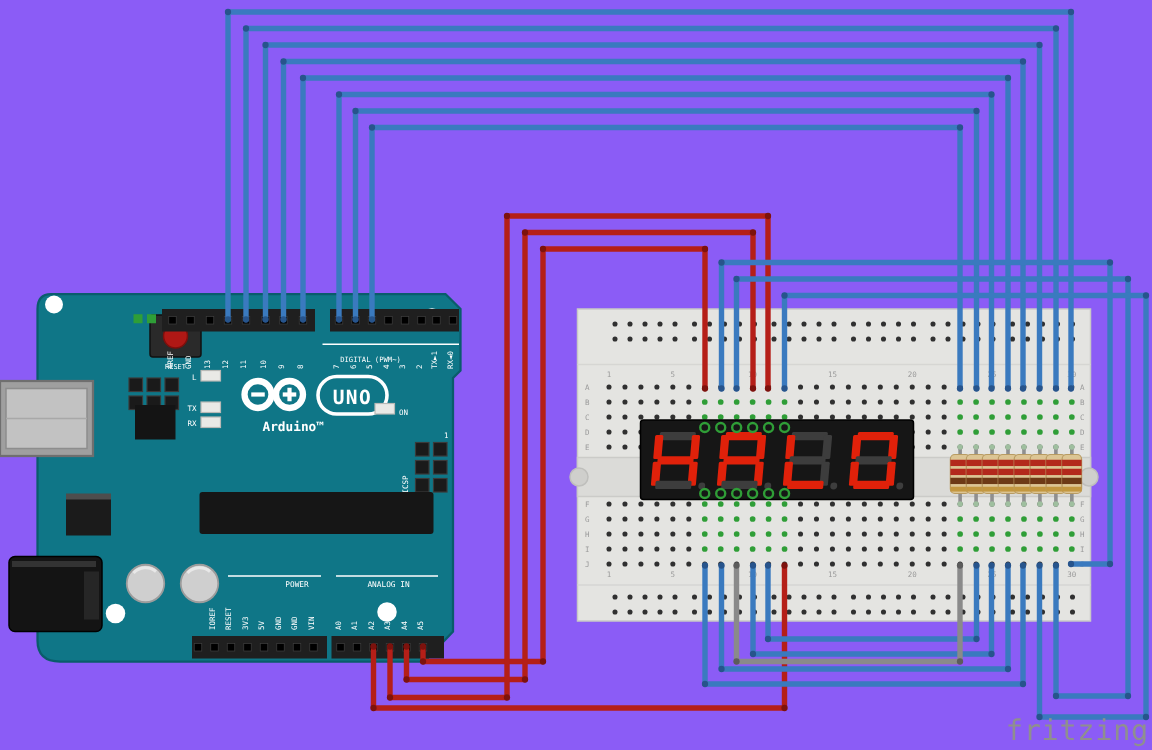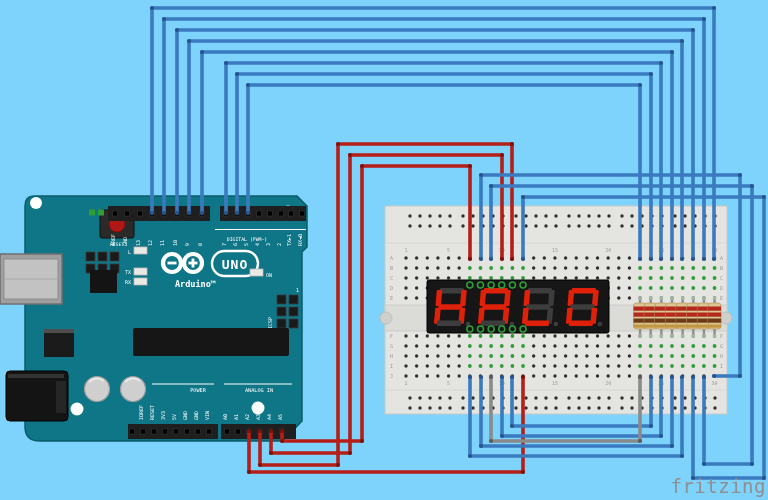--- a/index.html
+++ b/index.html
@@ -1,16 +1,16 @@
 <!DOCTYPE html>
 <html><head>
 <meta charset="utf-8">
 <style>
   html,body{margin:0;padding:0;background:#ffffff;}
-  #stage{width:768px;height:500px;position:relative;overflow:hidden;background:#7dd3fc;}
+  #stage{width:768px;height:500px;position:relative;overflow:hidden;background:#8b5cf6;}
   svg text{font-family:"DejaVu Sans Mono","Liberation Mono",monospace;}
   .silk{fill:#ffffff;}
   .brandtxt{fill:#8f8f8f;font-size:19px;letter-spacing:.5px;}
 </style>
 </head>
 <body>
 
 <div id="stage">
 <svg id="scene" width="768" height="500" viewBox="0 0 768 500">
 

